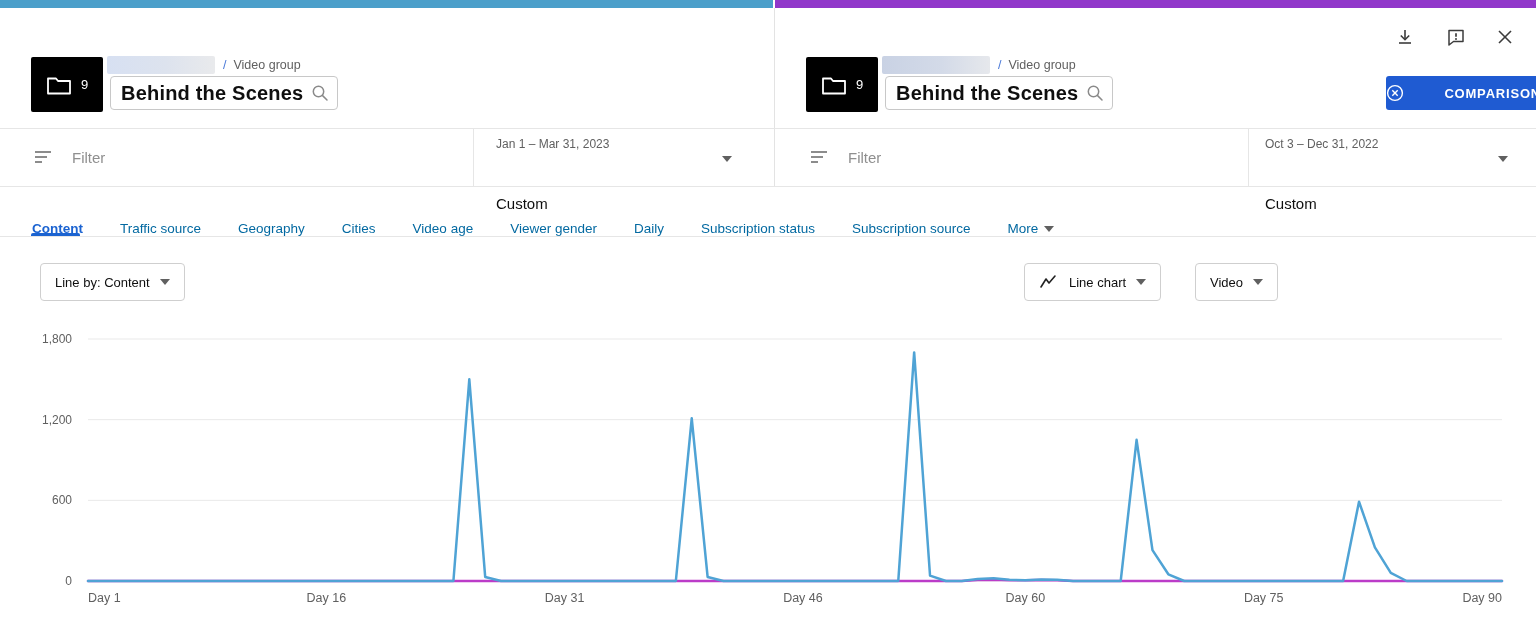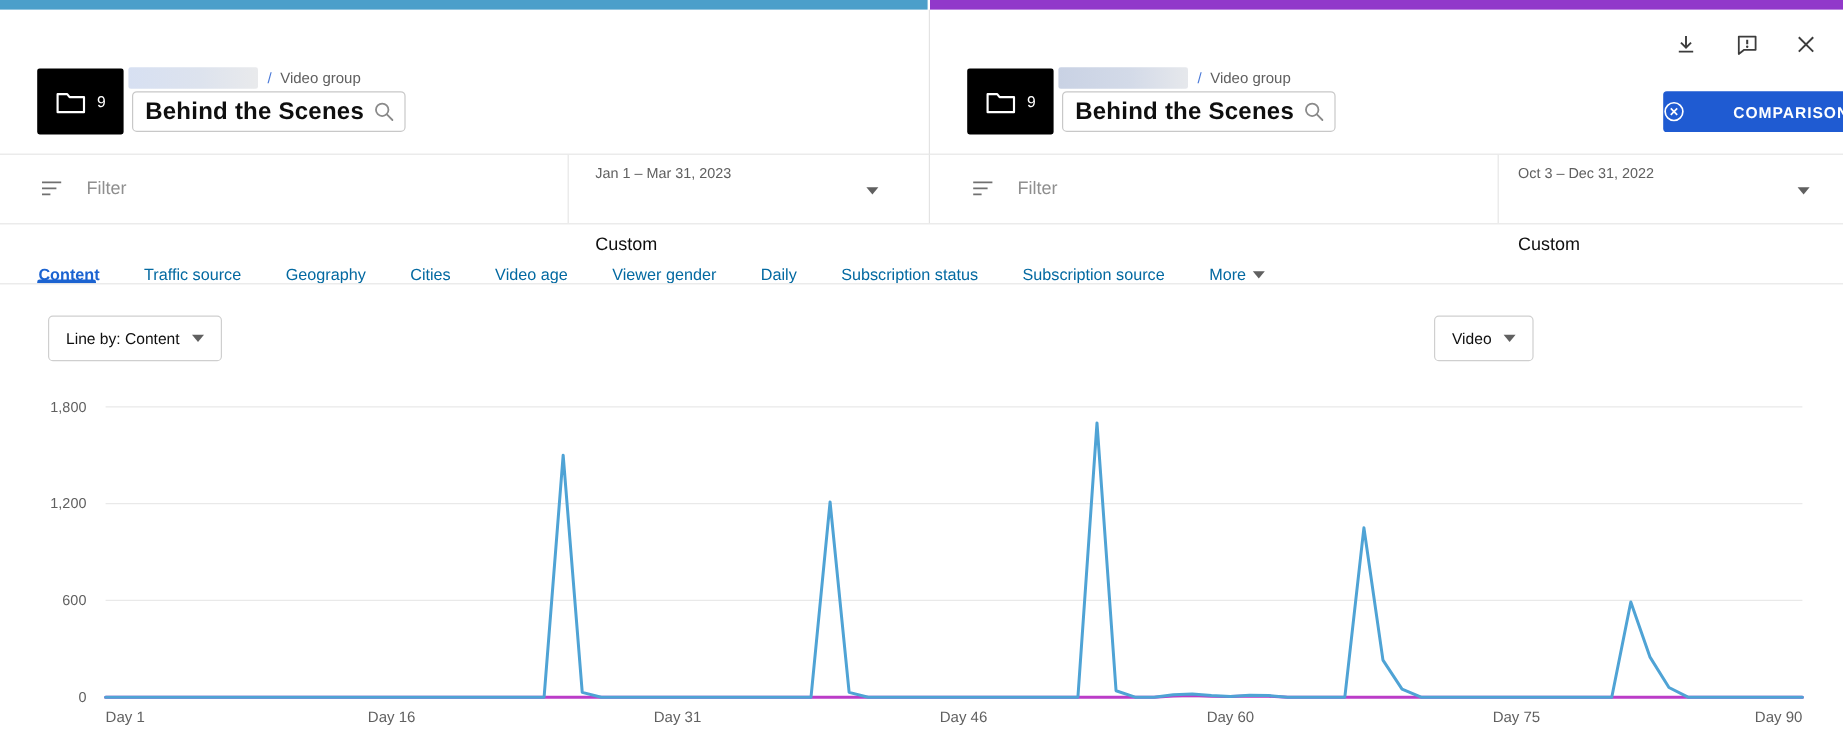--- a/index.html
+++ b/index.html
@@ -186,20 +186,27 @@
     </span>
   </div>
   <div class="tab-underline"></div>
   <div class="hrule" style="top:236px"></div>
 
   <div class="chip" style="left:40px">
     <span class="txt">Line by: Content</span>
     <span class="caret"></span>
   </div>
 
+  <div class="chip" style="left:1024px">
+    <svg width="20" height="16" viewBox="0 0 20 16">
+      <polyline points="2,13 7,5 10,9 16,2" fill="none" stroke="#222" stroke-width="1.6" stroke-linejoin="round" stroke-linecap="round"></polyline>
+    </svg>
+    <span class="txt">Line chart</span>
+    <span class="caret"></span>
+  </div>
 
   <div class="chip" style="left:1195px">
     <span class="txt">Video</span>
     <span class="caret"></span>
   </div>
 
 
   <svg id="chart-svg" width="1536" height="620" viewBox="0 0 1536 620">
       <line x1="88" x2="1502" y1="581" y2="581" stroke="#e9e9e9" stroke-width="1"></line>
       <text x="72" y="585" text-anchor="end" fill="#606060" font-size="12" font-family="Liberation Sans, sans-serif">0</text>

